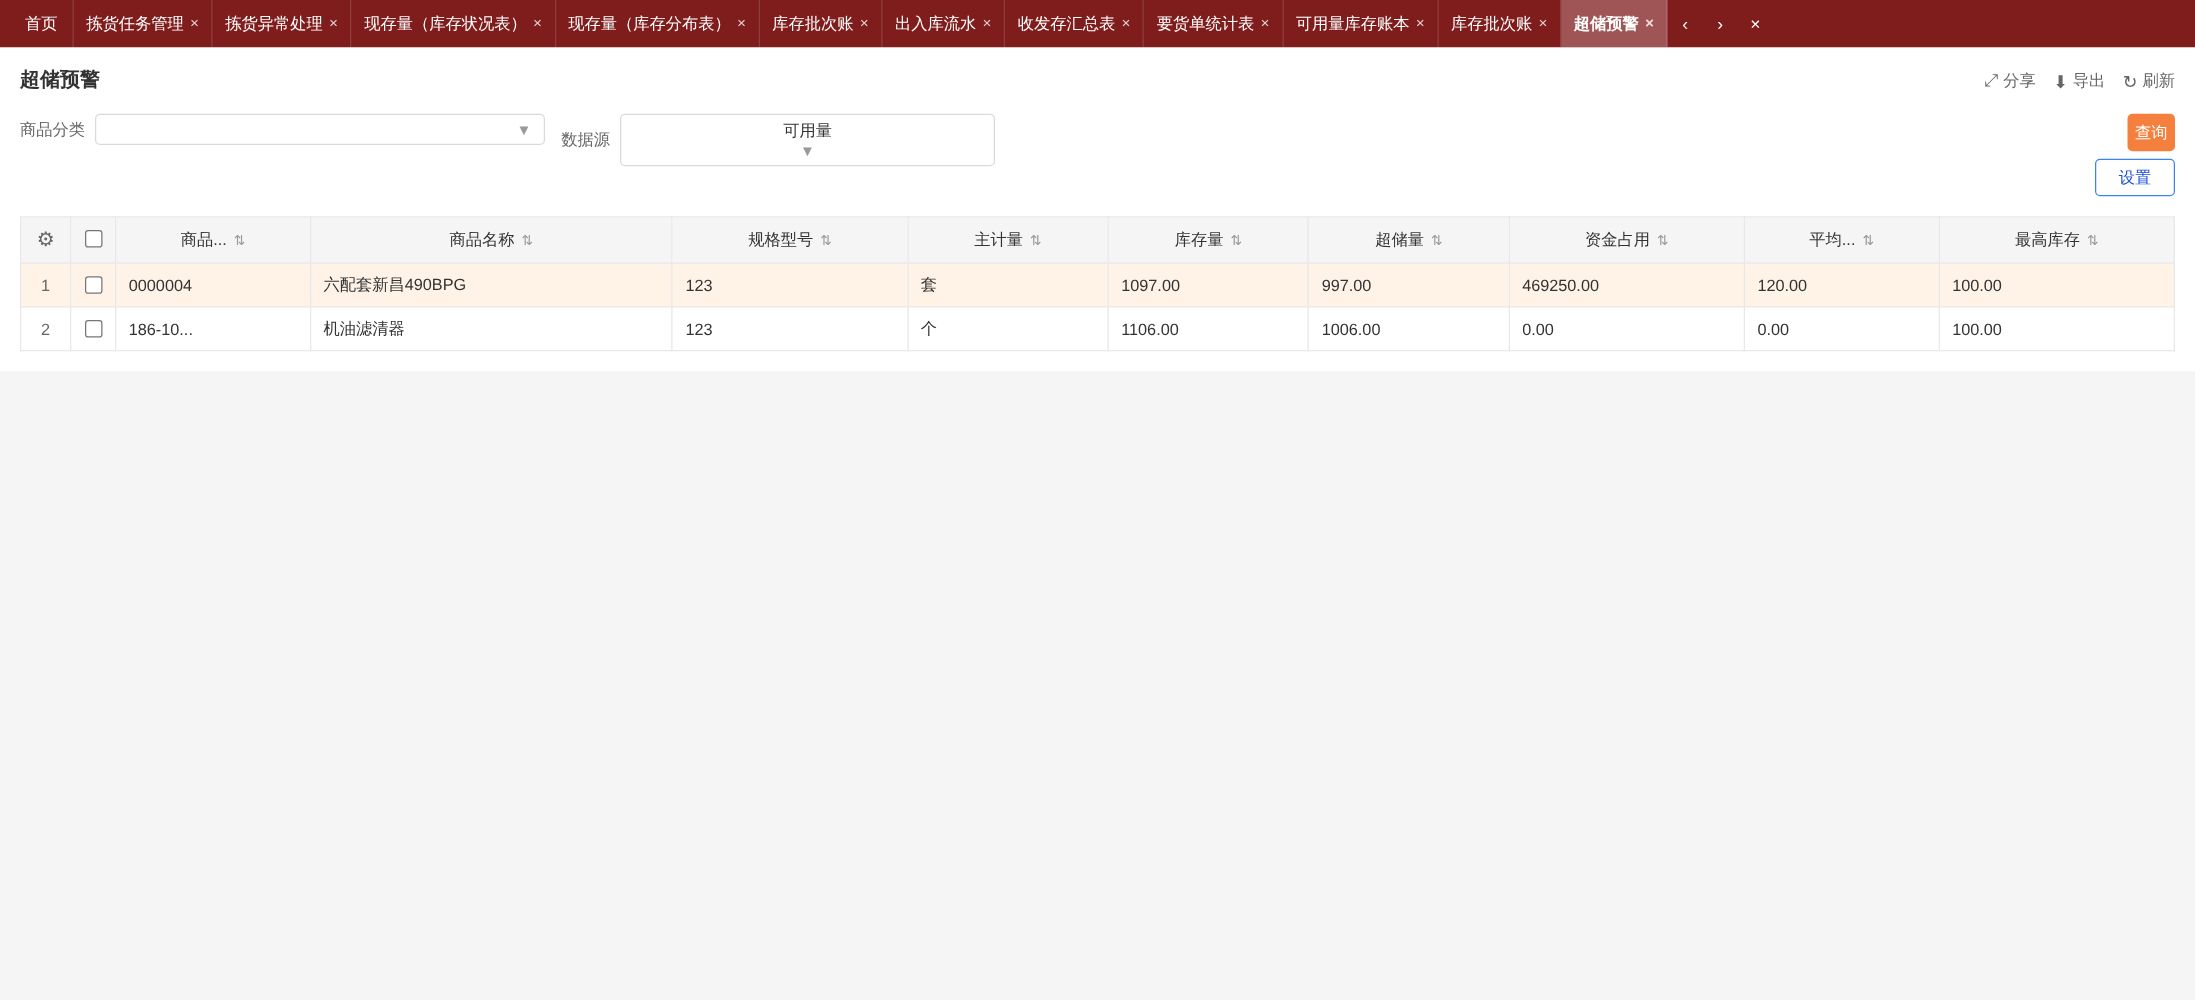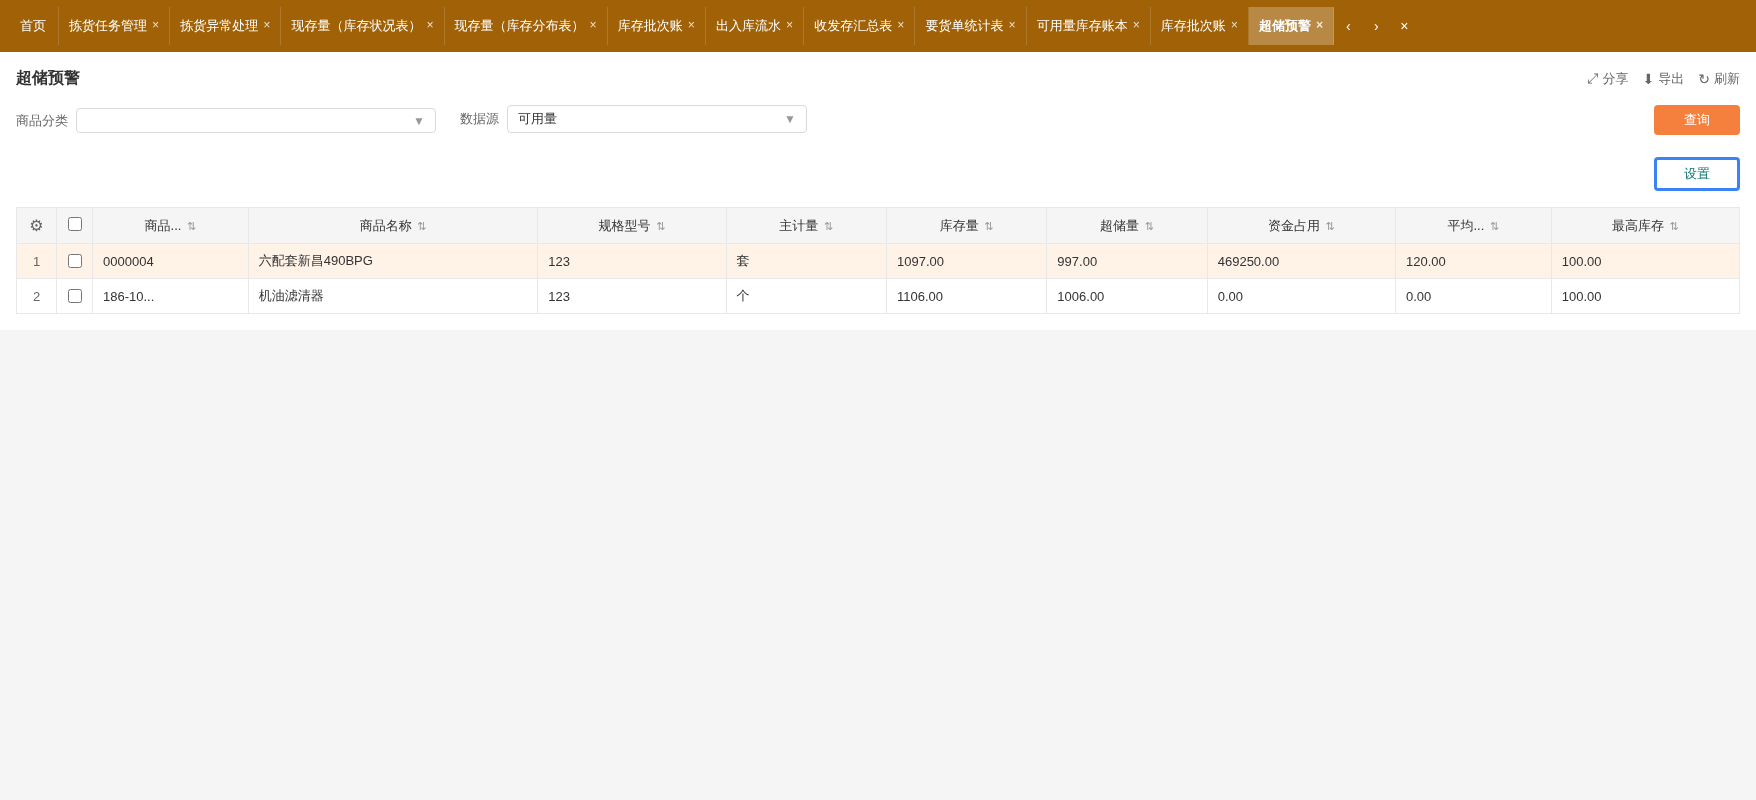--- a/index.html
+++ b/index.html
@@ -2,22 +2,22 @@
 <html><head>
   <meta charset="utf-8">
   <style>
     * { box-sizing: border-box; margin: 0; padding: 0; }
     body { font-family: "Microsoft YaHei", Arial, sans-serif; font-size: 13px; background: #f5f5f5; color: #333; }
 
     
     .top-nav {
       display: flex;
       align-items: center;
-      background: #a16207;
-      height: 52px;
+      background: #7f1d1d;
+      height: 38px;
       padding: 0 8px;
       overflow: hidden;
     }
     .top-nav .nav-item {
       display: flex;
       align-items: center;
       padding: 0 10px;
       height: 38px;
       color: #fff;
       font-size: 13px;
@@ -85,22 +85,22 @@
       gap: 4px;
       color: #666;
       cursor: pointer;
       font-size: 13px;
     }
     .action-icon { font-size: 14px; }
 
     
     .filter-row {
       display: flex;
-      align-items: flex-end;
-      gap: 24px;
+      align-items: flex-start;
+      gap: 13px;
       margin-bottom: 16px;
     }
     .filter-item {
       display: flex;
       align-items: center;
       gap: 8px;
     }
     .filter-label {
       color: #666;
       font-size: 13px;
@@ -122,41 +122,41 @@
     .filter-select-sm {
       display: flex;
       align-items: center;
       border: 1px solid #d9d9d9;
       border-radius: 4px;
       padding: 4px 10px;
       min-width: 300px;
       background: #fff;
       cursor: pointer;
       justify-content: space-between;
+      flex-direction: column;
     }
 
     .btn-query {
       background: #f5803e;
       color: #fff;
       border: none;
       border-radius: 4px;
-      padding: 6px 30px;
+      padding: 6px 6px;
       font-size: 13px;
       cursor: pointer;
       margin-left: auto;
     }
     .btn-settings {
       background: #fff;
-      color: #0f766e;
-      border: 3px solid #3b82f6;
+      color: #1d4ed8;
+      border: 1px solid #3b82f6;
       border-radius: 4px;
       padding: 5px 18px;
       font-size: 13px;
       cursor: pointer;
-      margin-top: 16px;
     }
 
     .filter-buttons {
       display: flex;
       flex-direction: column;
       gap: 6px;
       margin-left: auto;
     }
 
     

